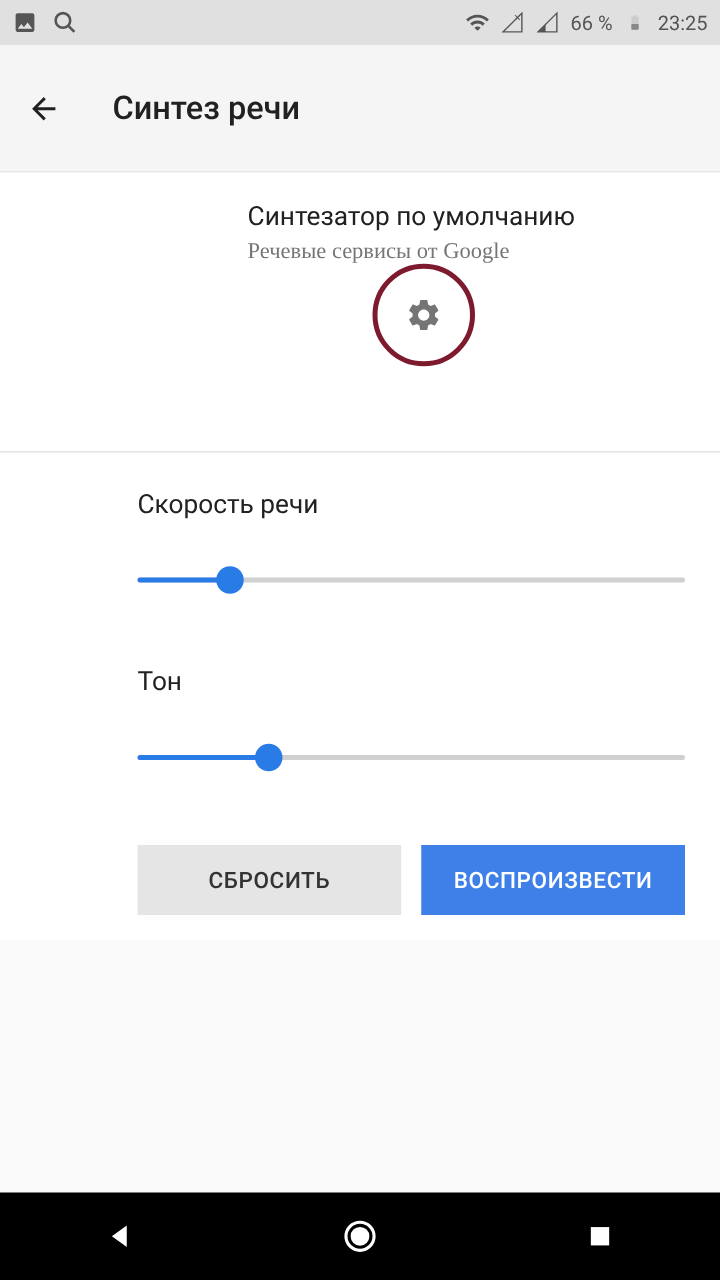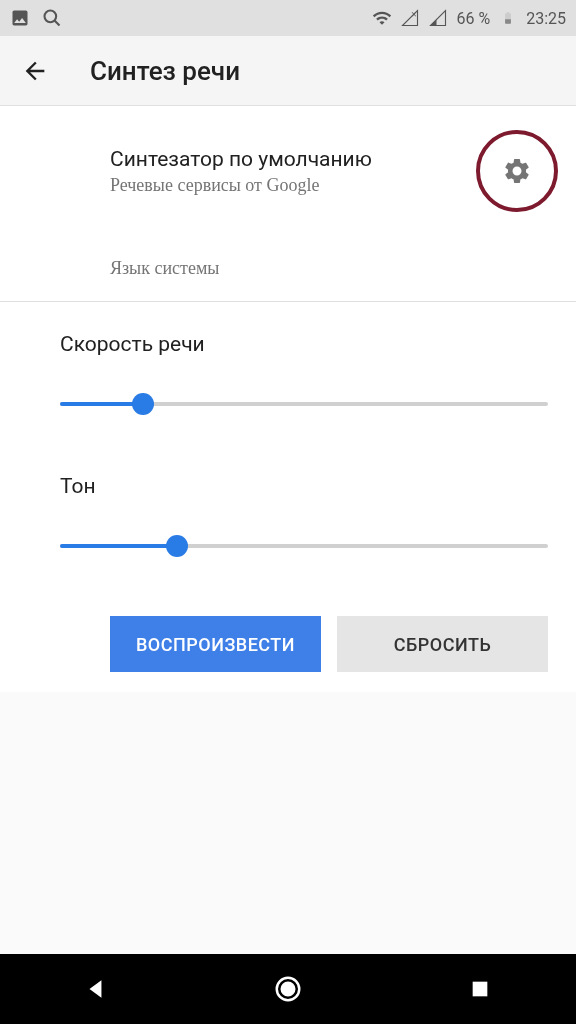--- a/index.html
+++ b/index.html
@@ -36,21 +36,21 @@
       gap: 8px;
     }
     .status-icon {
       width: 20px;
       height: 20px;
       display: flex;
       align-items: center;
       justify-content: center;
     }
     .app-bar {
-      height: 70px;
+      height: 102px;
       background: #f5f5f5;
       display: flex;
       align-items: center;
       padding: 0 20px;
       border-bottom: 1px solid #e0e0e0;
     }
     .back-arrow {
       width: 30px;
       height: 30px;
       display: flex;
@@ -68,20 +68,21 @@
     }
     .settings-item {
       padding: 24px 28px 22px 110px;
       position: relative;
     }
     .settings-item-with-icon {
       display: flex;
       align-items: center;
       justify-content: space-between;
       padding-right: 28px;
+      flex-direction: column;
     }
     .item-texts {
       flex: 1;
     }
     .item-title {
       font-size: 21px;
       color: #212121;
       margin-bottom: 4px;
     }
     .item-subtitle {
@@ -104,21 +105,21 @@
       width: 30px;
       height: 30px;
       color: #757575;
     }
     .divider {
       height: 1px;
       background: #e0e0e0;
       margin: 0;
     }
     .slider-section {
-      padding: 30px 28px 20px 60px;
+      padding: 30px 28px 20px 110px;
     }
     .slider-title {
       font-size: 21px;
       color: #212121;
       margin-bottom: 28px;
     }
     .slider-track {
       position: relative;
       height: 40px;
       display: flex;
@@ -259,21 +260,20 @@
     <div class="gear-circle">
       <span class="gear-icon">
         <svg viewBox="0 0 24 24" width="30" height="30" fill="#757575">
             <path d="M19.14 12.94c.04-.3.06-.61.06-.94 0-.32-.02-.64-.07-.94l2.03-1.58c.18-.14.23-.41.12-.61l-1.92-3.32c-.12-.22-.37-.29-.59-.22l-2.39.96c-.5-.38-1.03-.7-1.62-.94l-.36-2.54c-.04-.24-.24-.41-.48-.41h-3.84c-.24 0-.43.17-.47.41l-.36 2.54c-.59.24-1.13.57-1.62.94l-2.39-.96c-.22-.08-.47 0-.59.22L2.74 8.87c-.12.21-.08.47.12.61l2.03 1.58c-.05.3-.09.63-.09.94s.02.64.07.94l-2.03 1.58c-.18.14-.23.41-.12.61l1.92 3.32c.12.22.37.29.59.22l2.39-.96c.5.38 1.03.7 1.62.94l.36 2.54c.05.24.24.41.48.41h3.84c.24 0 .44-.17.47-.41l.36-2.54c.59-.24 1.13-.56 1.62-.94l2.39.96c.22.08.47 0 .59-.22l1.92-3.32c.12-.22.07-.47-.12-.61l-2.01-1.58zM12 15.6c-1.98 0-3.6-1.62-3.6-3.6s1.62-3.6 3.6-3.6 3.6 1.62 3.6 3.6-1.62 3.6-3.6 3.6z"></path>
           </svg>
       </span>
     </div>
   </div>
 
   <div class="settings-item">
-    <div class="item-subtitle">Язык системы</div>
   </div>
 
   <div class="divider"></div>
 
   <div class="slider-section">
     <div class="slider-title">Скорость речи</div>
     <div class="slider-track">
       <div class="slider-rail"></div>
       <div class="slider-fill slider-fill-1"></div>
       <div class="slider-thumb slider-thumb-1"></div>
@@ -283,22 +283,22 @@
   <div class="slider-section">
     <div class="slider-title">Тон</div>
     <div class="slider-track">
       <div class="slider-rail"></div>
       <div class="slider-fill slider-fill-2"></div>
       <div class="slider-thumb slider-thumb-2"></div>
     </div>
   </div>
 
   <div class="button-row">
+    <button class="btn btn-secondary">СБРОСИТЬ</button>
     <button class="btn btn-primary">ВОСПРОИЗВЕСТИ</button>
-    <button class="btn btn-secondary">СБРОСИТЬ</button>
   </div>
 
 </div>
 
 <div class="nav-bar">
   <div class="nav-btn">
     <svg viewBox="0 0 24 24" width="26" height="26" fill="#fff">
         <path d="M17 4 L6 12 L17 20 Z"></path>
       </svg>
   </div>

